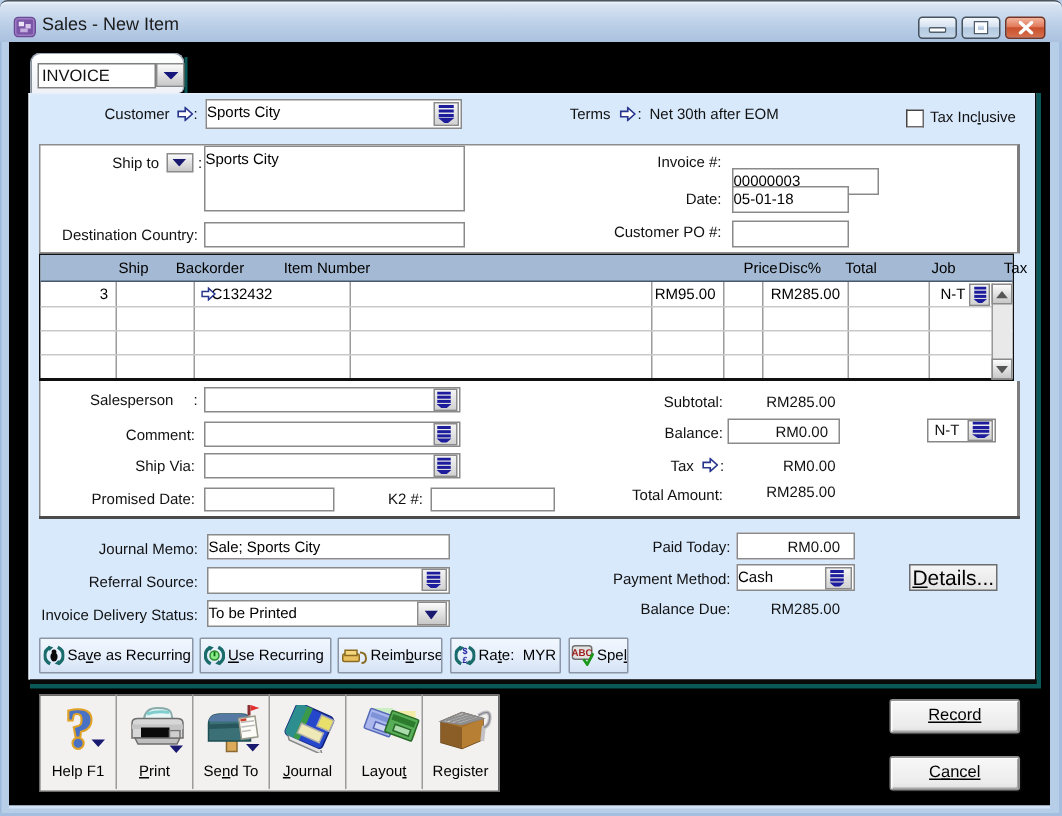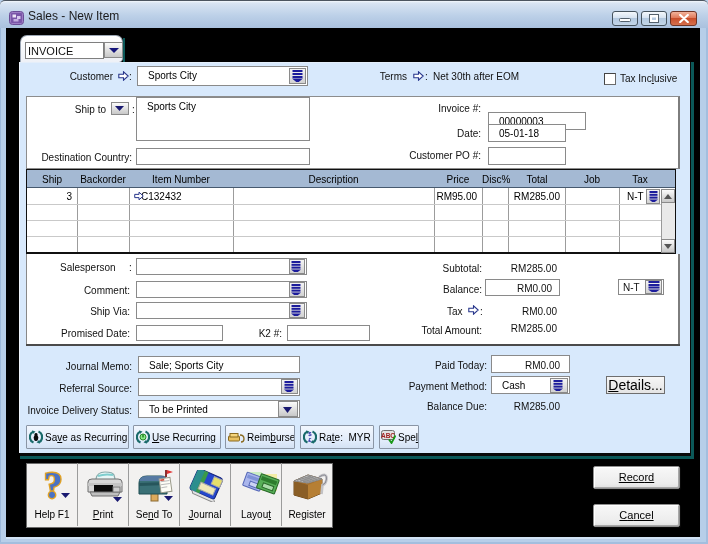--- a/index.html
+++ b/index.html
@@ -1,41 +1,41 @@
 <!DOCTYPE html>
 <html><head><meta charset="utf-8">
 <style>
 * { margin:0; padding:0; box-sizing:border-box; }
 html,body { width:708px; height:544px; overflow:hidden; }
 body { position:relative; font-family:"Liberation Sans",sans-serif; font-size:11px; color:#000;
   background:#b7cee9; }
 .abs { position:absolute; }
 .r { text-align:right; }
 .lbl { position:absolute; font-size:10px; white-space:nowrap; line-height:12px; color:#111; }
-.in { position:absolute; background:#fff; border:1px solid #8a8a8a; font-size:10px; line-height:13px; padding:2px 10px; white-space:nowrap; overflow:hidden; }
+.in { position:absolute; background:#fff; border:1px solid #8a8a8a; font-size:10px; line-height:13px; padding:2px 0; white-space:nowrap; overflow:hidden; }
 #titlebar { position:absolute; left:0; top:0; width:708px; height:28px;
   background:linear-gradient(180deg,#eaf1f9 0%,#d7e3f2 10%,#bcd0e8 55%,#aac1de 100%);
   border-radius:5px 5px 0 0; border-top:1px solid #4c5560; box-shadow:inset 0 1px 0 #edf3fa; }
 #title { position:absolute; left:28px; top:9px; font-size:12px; color:#1b1b1b; }
 .winbtn { position:absolute; top:11px; height:15px; border-radius:3px; border:1px solid #46535e; }
 #btnmin,#btnmax { background:linear-gradient(180deg,#f4f8fc 0%,#d6e2f0 45%,#b4c9e0 50%,#c4d6e8 100%); }
 #btnclose { background:linear-gradient(180deg,#f2b49c 0%,#e0795a 45%,#c94f2c 50%,#d66f4c 100%); border-color:#713425; }
 #client { position:absolute; left:6px; top:28px; width:694px; height:509px; background:#000; }
 #panel { position:absolute; left:19px; top:62px; width:672px; height:391px; background:#d8e9fc; border-left:1px solid #eef4fc; border-top:1px solid #e4eefa; }
 .tealr { position:absolute; background:#0b5858; }
 #tab { position:absolute; left:20px; top:35px; width:103px; height:27px;
   background:linear-gradient(180deg,#ffffff,#eef1f7); border:1px solid #9ba6b4; border-bottom:none;
   border-radius:7px 7px 4px 0; }
 .combo { position:absolute; background:#fff; border:1px solid #7f7f7f; }
 .ddbtn { position:absolute; background:linear-gradient(180deg,#fbfbfb,#dcdcdc 60%,#c8c8c8); border:1px solid #8a8a8a; }
 .chev { position:absolute; background:linear-gradient(180deg,#f4f4f4,#d2d2d2); border:1px solid #8a8a8a; }
 .whitepanel { position:absolute; background:#fff; border:1px solid #8d8d8d; border-right:2px solid #7d7d7d; }
 #tbl { position:absolute; left:26px; top:169px; width:650px; height:85px; background:#fff; border:1px solid #101010; border-bottom:2px solid #101010; }
 #thead { position:absolute; left:0; top:0; width:648px; height:18px; background:#a4b9d3; border-bottom:1px solid #46596e; }
-.th { position:absolute; top:4px; font-size:10px; text-align:center; }
+.th { position:absolute; top:4px; font-size:10px; text-align:center;margin-left:37px; }
 .vline { position:absolute; top:18px; bottom:0; width:1px; background:#9c9c9c; }
 .hline { position:absolute; left:0; width:648px; height:1px; background:#c9c9c9; }
 .cell { position:absolute; font-size:10px; line-height:14px; white-space:nowrap; }
 .sbtn { position:absolute; top:425px; height:24px; background:linear-gradient(180deg,#f2f7fe,#e0ebfa 70%,#d4e2f4); border:1px solid #8a95a5; border-radius:1px; font-size:10px; display:flex; align-items:center; padding:0 2px; overflow:hidden; white-space:nowrap; }
 .sbtn svg { margin-right:2px; flex:none; }
 #toolbar { position:absolute; left:26px; top:463px; width:307px; height:65px; background:#f2f1f0; border:1px solid #6b6b6b; }
 .tbtn { position:absolute; top:463px; height:63px; border-right:1px solid #9b9b9b; text-align:center; }
 .tbtn .cap { position:absolute; bottom:6px; left:0; right:0; font-size:10px; }
 .tbtn svg { position:absolute; top:7px; left:50%; transform:translateX(-50%); }
 .bigbtn { position:absolute; background:linear-gradient(180deg,#f8f8f8,#ececec 80%,#e0e0e0); border:1px solid #8f8f8f; border-radius:2px; box-shadow:inset 1px 1px 0 #ffffff, inset -1px -1px 0 #a8a8a8, 1px 1px 0 #0a0a0a; font-size:11px; text-align:center;text-decoration:underline; }
@@ -125,22 +125,21 @@
 <div class="lbl r" style="left:430px;top:128px;width:51px">Date:</div>
 <div class="in" style="left:488px;top:124px;width:78px;height:18px">05-01-18</div>
 <div class="lbl r" style="left:400px;top:150px;width:81px">Customer PO #:</div>
 <div class="in" style="left:488px;top:147px;width:78px;height:18px"></div>
 
 <div id="tbl">
   <div id="thead"></div>
   <div class="th" style="left:0px;width:50px">Ship</div>
   <div class="th" style="left:50px;width:52px">Backorder</div>
   <div class="th" style="left:102px;width:104px">Item Number</div>
-  <div class="th" style="left:206px;width:201px">Description</div>
-  <div class="th" style="left:407px;width:48px">Price</div>
+  <div class="th" style="left:419px;width:48px">Price</div>
   <div class="th" style="left:455px;width:27px">Disc%</div>
   <div class="th" style="left:482px;width:56px">Total</div>
   <div class="th" style="left:538px;width:54px">Job</div>
   <div class="th" style="left:592px;width:42px">Tax</div>
   <div class="vline" style="left:50px"></div>
   <div class="vline" style="left:102px"></div>
   <div class="vline" style="left:206px"></div>
   <div class="vline" style="left:407px"></div>
   <div class="vline" style="left:455px"></div>
   <div class="vline" style="left:481px"></div>

